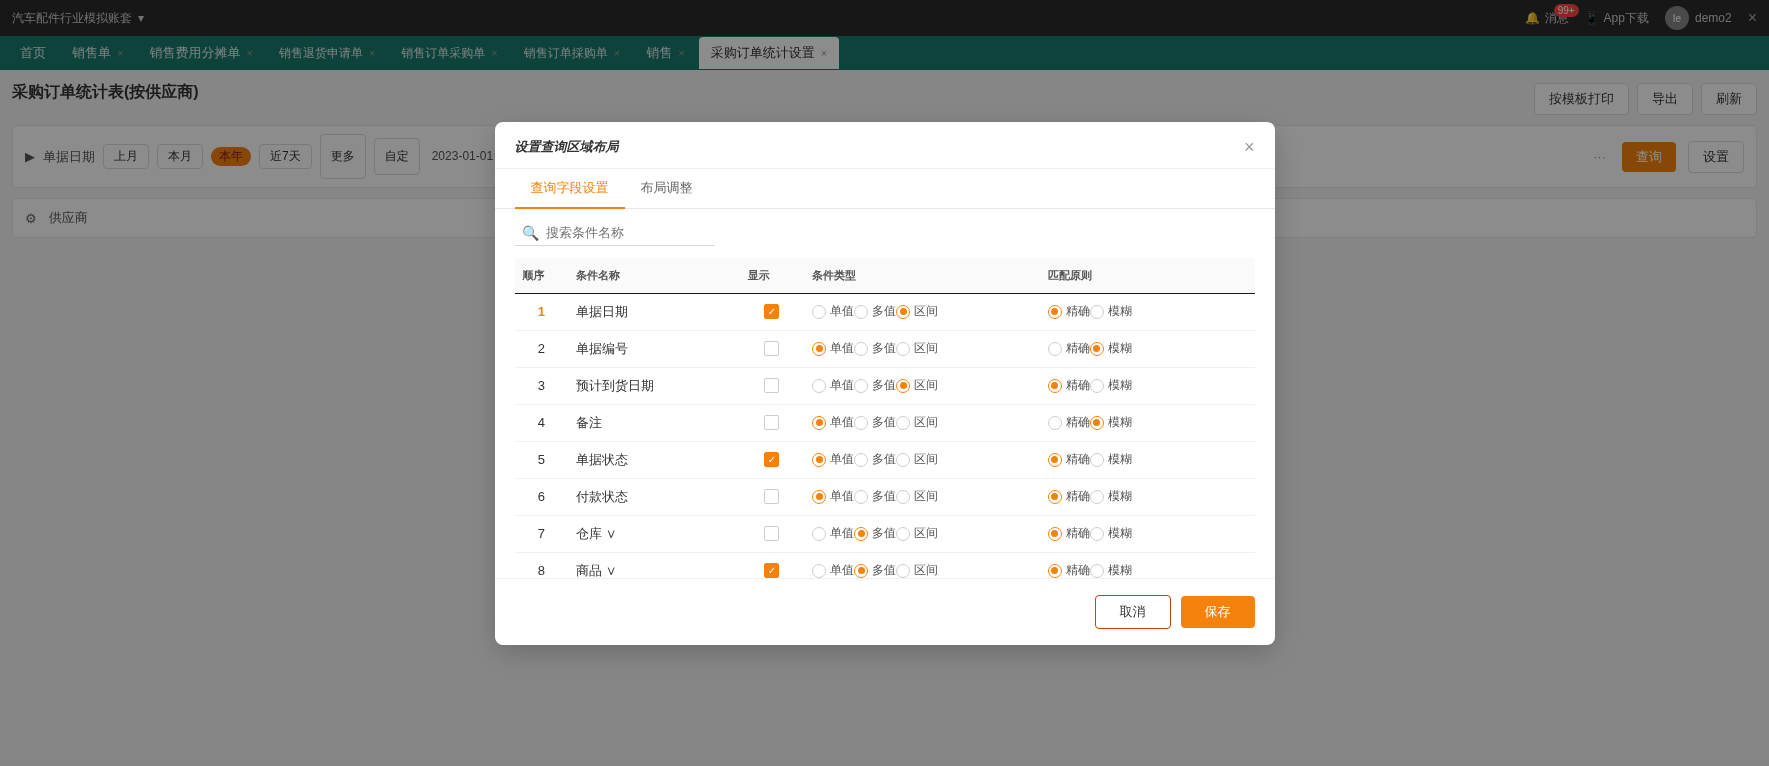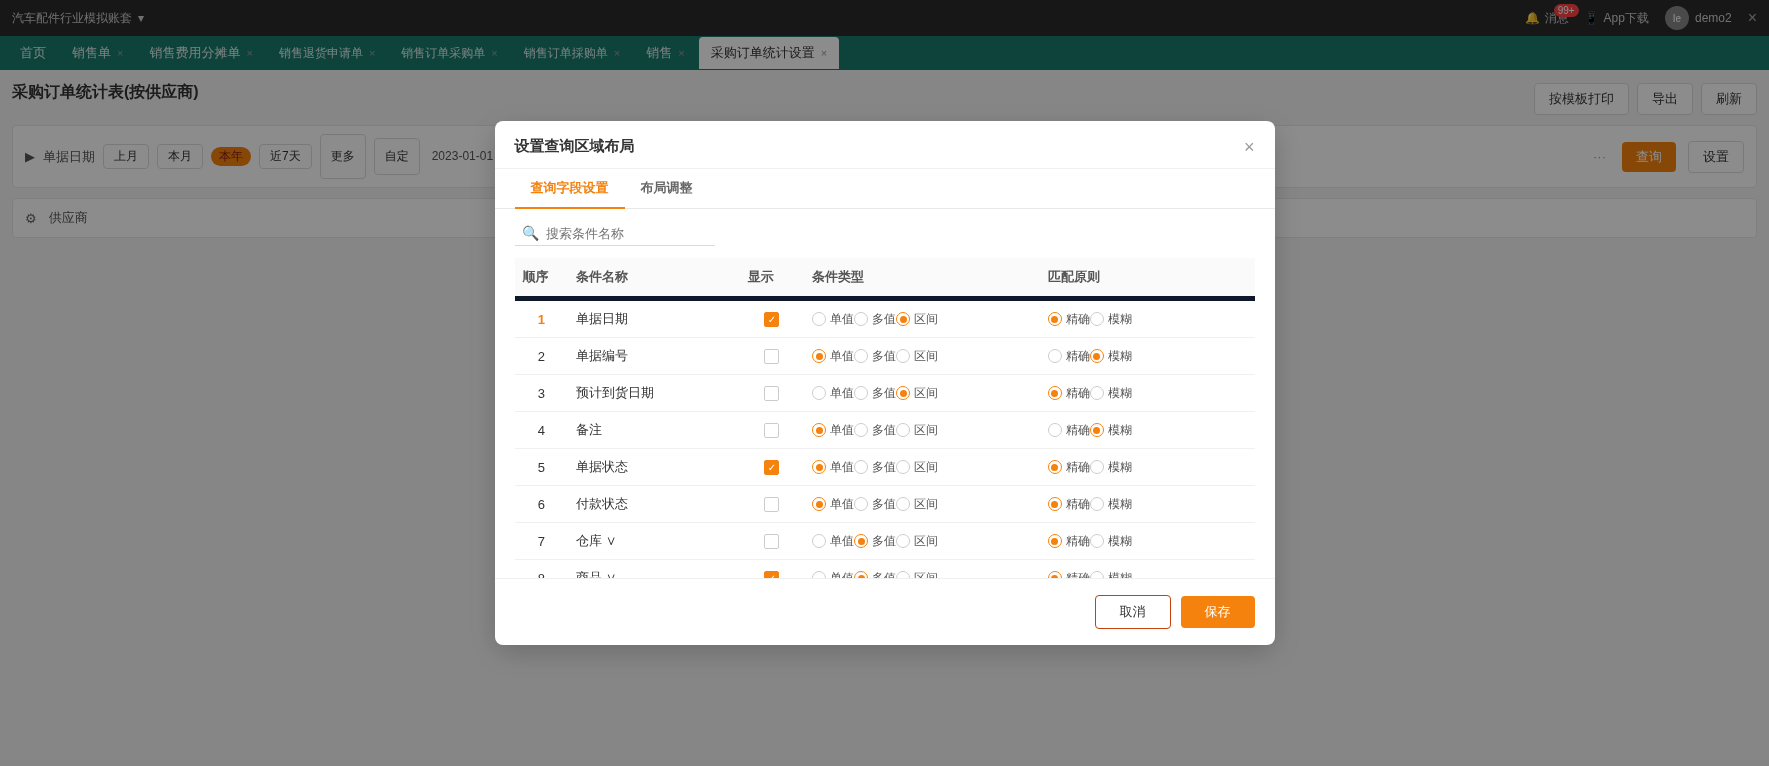--- a/index.html
+++ b/index.html
@@ -143,38 +143,38 @@
       flex-direction: column;
     }
     .dialog-header {
       display: flex;
       align-items: center;
       justify-content: space-between;
       padding: 16px 20px 12px;
       border-bottom: 1px solid #f0f0f0;
     }
     .dialog-title {
-      font-size: 15px;
+      font-size: 13px;
       font-weight: bold;
       color: #333;
+      font-style: italic;
     }
     .dialog-close {
       color: #999;
       font-size: 18px;
       cursor: pointer;
       background: none;
       border: none;
       line-height: 1;
     }
     .dialog-tabs {
       display: flex;
       border-bottom: 1px solid #e8e8e8;
       padding: 0 20px;
       gap: 0;
-      font-weight: bold;
     }
     .dialog-tab {
       padding: 10px 16px;
       cursor: pointer;
       color: #666;
       font-size: 13px;
       border-bottom: 2px solid transparent;
       margin-bottom: -1px;
     }
     .dialog-tab.active {
@@ -211,24 +211,24 @@
       flex: 1;
       overflow-y: auto;
       padding: 0 20px;
     }
     .data-table {
       width: 100%;
       border-collapse: collapse;
     }
     .data-table th {
       background: #fafafa;
-      border-bottom: 5px solid #0f172a;
+      border-bottom: 1px solid #0f172a;
       padding: 10px 8px;
       text-align: left;
-      font-size: 13px;
+      font-size: 11px;
       color: #555;
       font-weight: 600;
     }
     .data-table td {
       padding: 9px 8px;
       border-bottom: 1px solid #f0f0f0;
       font-size: 13px;
       color: #333;
       vertical-align: middle;
     }

